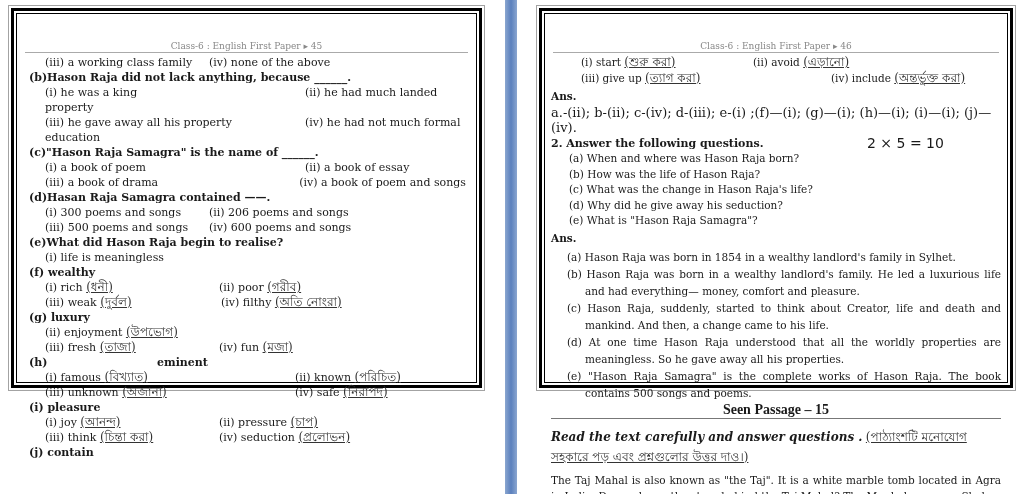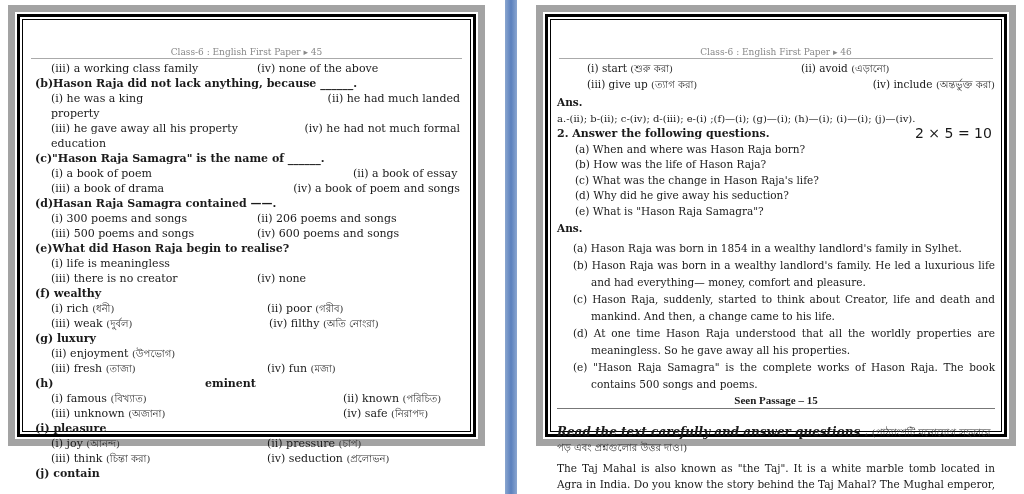--- a/index.html
+++ b/index.html
@@ -1,30 +1,30 @@
 <!DOCTYPE html>
 <html><head>
 <meta charset="utf-8">
 <style>
   html,body{margin:0;padding:0;}
   body{width:1024px;height:494px;background:#fff;position:relative;overflow:hidden;font-family:"DejaVu Serif","Liberation Serif",serif;color:#1a1a1a;}
   .sep{position:absolute;left:505px;top:0;width:12px;height:494px;background:linear-gradient(90deg,#8aa6d0,#5b80bd 50%,#8aa6d0);}
-  .page{position:absolute;top:5px;height:441px;box-sizing:border-box;border:7px solid #a3a3a3;padding:2px;background:#fff;}
+  .page{position:absolute;top:5px;height:386px;box-sizing:border-box;border:1px solid #a3a3a3;padding:2px;background:#fff;}
   .page .b1{width:100%;height:100%;box-sizing:border-box;border:3px solid #000;padding:2px;}
   .page .b2{width:100%;height:100%;box-sizing:border-box;border:1px solid #000;position:relative;background:#fff;}
   #left{left:8px;width:477px;}
   #right{left:536px;width:480px;}
   .hdr{position:absolute;top:27px;left:8px;right:8px;text-align:center;font-size:9px;color:#888;border-bottom:1px solid #aaa;padding-bottom:1px;}
   .content{position:absolute;top:41px;left:12px;right:10px;font-size:11px;line-height:15px;}
-  .row{display:flex;white-space:nowrap;gap:42px;}
+  .row{display:flex;white-space:nowrap;}
   .ind{padding-left:16px;}
   .q{font-weight:bold;}
-  .bn{font-size:10px;color:#333;}
+  .bn{font-size:12px;color:#333;text-decoration:underline;}
   .ans{font-weight:bold;}
-  .center-b{text-align:center;font-weight:bold;font-family:"Liberation Serif",serif;font-size:11px;}
+  .center-b{text-align:center;font-weight:bold;font-family:"Liberation Serif",serif;font-size:14px;}
   .hr{border-top:1px solid #777;}
   .bi{font-weight:bold;font-style:italic;font-size:12px;}
   .just{text-align:justify;}
   .hang{padding-left:34px;text-indent:-18px;text-align:justify;}
 </style>
 </head>
 <body>
 
 <div class="sep"></div>
 
@@ -62,24 +62,20 @@
             <span style="width:164px">(i)   300 poems and songs</span>
             <span>(ii) 206 poems and songs</span>
           </div>
    <div class="row ind">
             <span style="width:164px">(iii) 500 poems and songs</span>
             <span>(iv) 600 poems and songs</span>
           </div>
    <div class="row q">(e)What did Hason Raja begin to realise?</div>
    <div class="row ind">
             <span style="width:164px">(i)   life is meaningless</span>
-          </div>
-   <div class="row ind">
-            <span style="width:164px">(iii) there is no creator</span>
-            <span>(iv) none</span>
           </div>
    <div class="row q">(f) wealthy</div>
    <div class="row ind">
             <span style="width:174px"><span>(i) rich</span> <span class="bn">(ধনী)</span></span>
             <span><span>(ii) poor</span> <span class="bn">(গরীব)</span></span>
           </div>
    <div class="row ind">
             <span style="width:176px"><span>(iii) weak</span> <span class="bn">(দুর্বল)</span></span>
             <span><span>(iv) filthy</span> <span class="bn">(অতি নোংরা)</span></span>
           </div>
@@ -125,42 +121,42 @@
   <div class="content" style="font-size:10.5px;line-height:15.5px;left:6px;right:6px;">
    <div class="row" style="padding-left:30px">
             <span style="width:172px"><span>(i) start</span> <span class="bn">(শুরু করা)</span></span>
             <span><span>(ii) avoid</span> <span class="bn">(এড়ানো)</span></span>
           </div>
    <div class="row" style="padding-left:30px">
             <span style="width:250px"><span>(iii) give up</span> <span class="bn">(ত্যাগ করা)</span></span>
             <span><span>(iv) include</span> <span class="bn">(অন্তর্ভুক্ত করা)</span></span>
           </div>
    <div class="ans" style="margin-top:3px">Ans.</div>
-   <div style="font-size:10px">a.-(ii); b-(ii); c-(iv); d-(iii); e-(i) ;(f)—(i); (g)—(i); (h)—(i); (i)—(i); (j)—(iv).</div>
+   <div style="font-size:13px">a.-(ii); b-(ii); c-(iv); d-(iii); e-(i) ;(f)—(i); (g)—(i); (h)—(i); (i)—(i); (j)—(iv).</div>
    <div class="row" style="font-weight:bold;font-size:11px;">
             <span style="width:316px">2.  Answer the following questions.</span>
             <span style="font-weight:normal;font-family:'DejaVu Sans',sans-serif;font-size:14px">2 × 5 = 10</span>
           </div>
    <div style="padding-left:18px">
     <div>(a) When and where was Hason Raja born?</div>
     <div>(b) How was the life of Hason Raja?</div>
     <div>(c) What was the change in Hason Raja's life?</div>
     <div>(d) Why did he give away his seduction?</div>
     <div>(e) What is "Hason Raja Samagra"?</div>
    </div>
    <div class="ans" style="margin-top:2px">Ans.</div>
    <div style="margin-top:3px;line-height:17px">
     <div class="hang">(a)  Hason Raja was born in 1854 in a wealthy landlord's family in Sylhet.</div>
     <div class="hang">(b)  Hason Raja was born in a wealthy landlord's family. He led a luxurious life and had everything— money, comfort and pleasure.</div>
     <div class="hang">(c)  Hason Raja, suddenly, started to think about Creator, life and death and mankind. And then, a change came to his life.</div>
     <div class="hang">(d)  At one time Hason Raja understood that all the worldly properties are meaningless. So he gave away all his properties.</div>
     <div class="hang">(e)  "Hason Raja Samagra" is the complete works of Hason Raja. The book contains 500 songs and poems.</div>
    </div>
    <div class="center-b">Seen Passage – 15</div>
-   <div class="hr" style="padding-top:16px;line-height:15px">
+   <div class="hr" style="padding-top:8px;line-height:20px">
     <span class="bi">Read the text carefully and answer questions .</span>
     <span class="bn">(পাঠ্যাংশটি মনোযোগ সহকারে পড় এবং প্রশ্নগুলোর উত্তর দাও।)</span>
    </div>
    <div class="just" style="margin-top:5px;line-height:16px">The Taj Mahal is also known as "the Taj". It is a white marble tomb located in Agra in India. Do you know the story behind the Taj Mahal? The Mughal emperor, Shah</div>
   </div>
  </div>
     </div>
 </div>
 
 </body></html>

